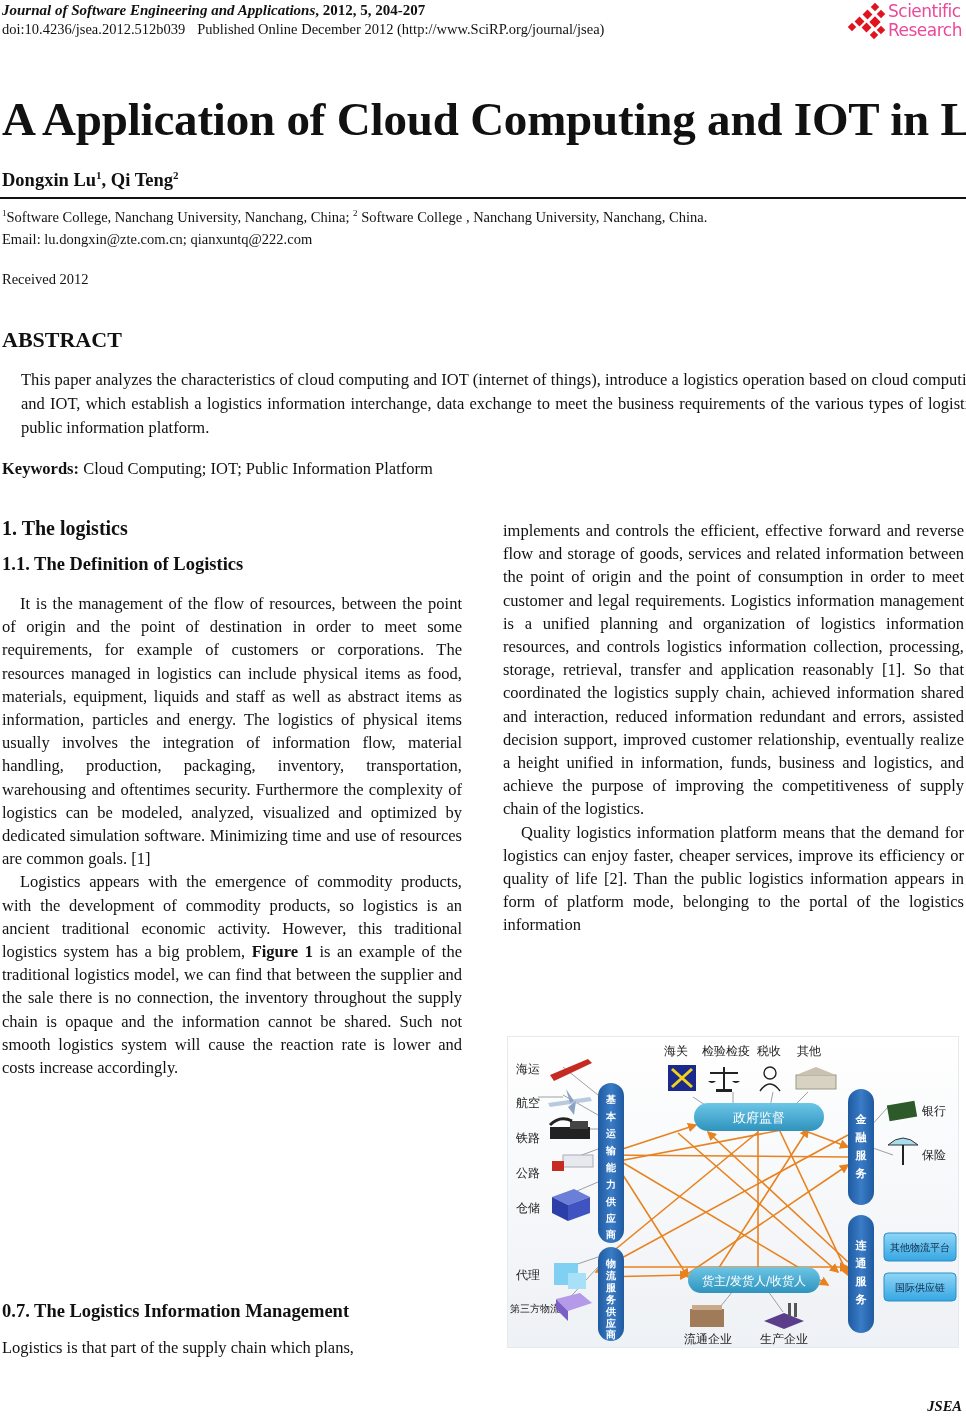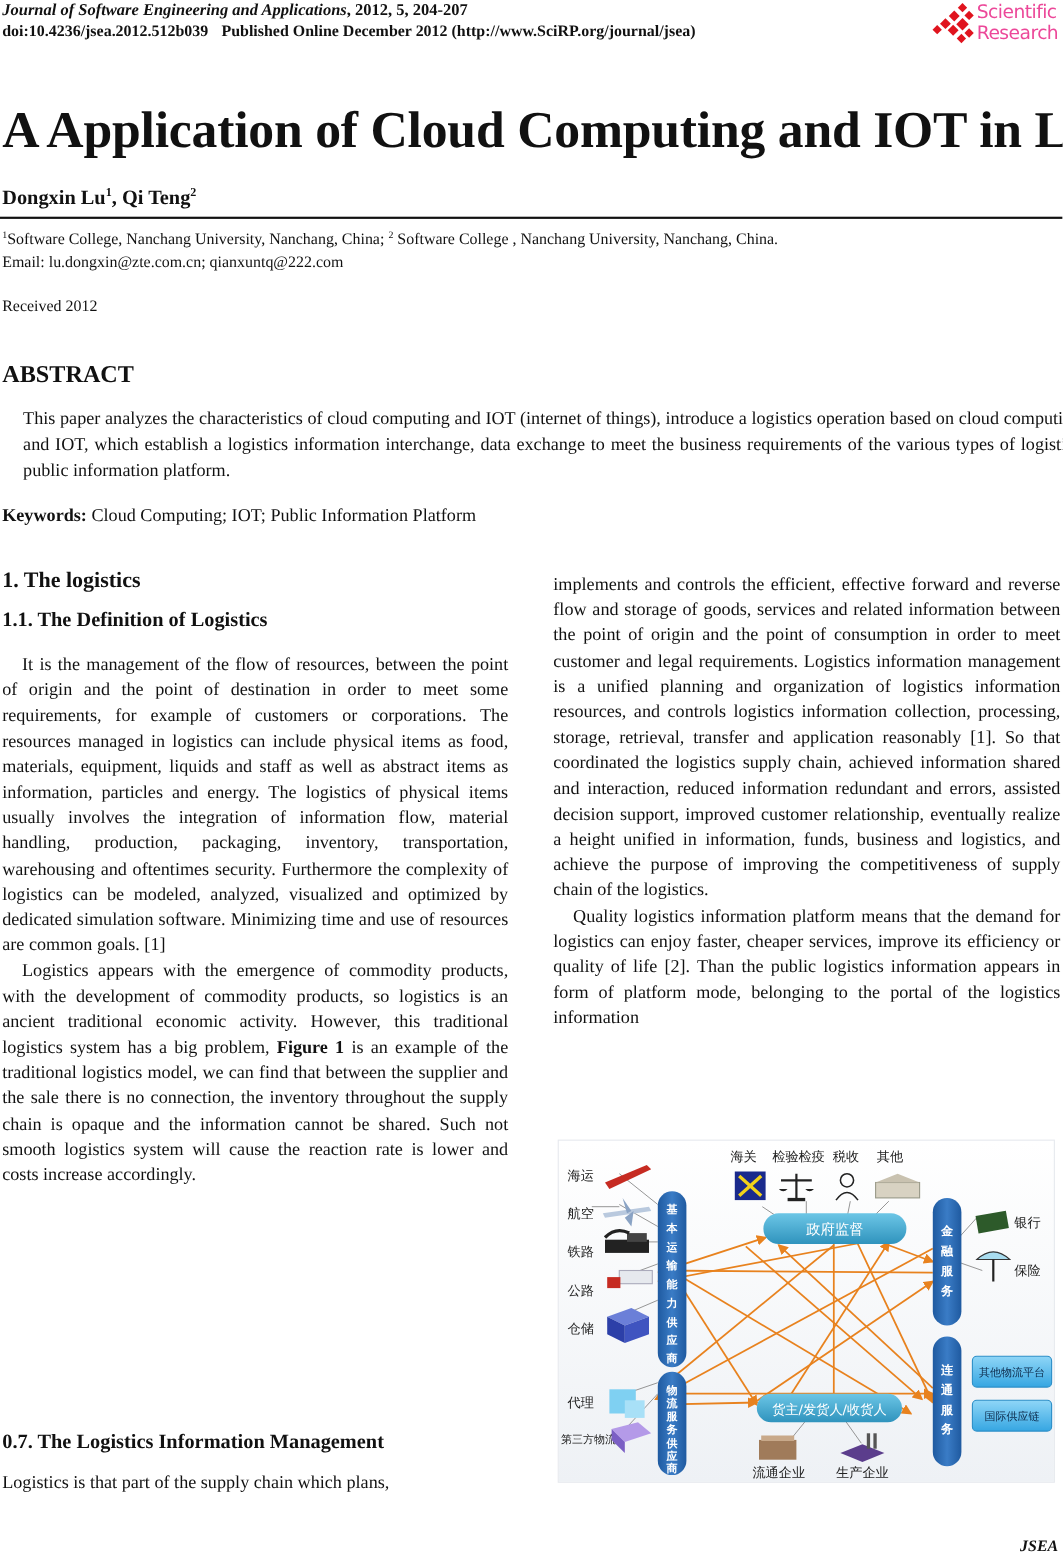--- a/index.html
+++ b/index.html
@@ -2,21 +2,21 @@
 <html><head>
 <meta charset="utf-8">
 <style>
   * { box-sizing: border-box; margin: 0; padding: 0; }
   html, body { width: 966px; height: 1417px; background: #fff; overflow: hidden; }
   body { position: relative; font-family: "Liberation Serif", "DejaVu Serif", serif; color: #111; }
   .abs { position: absolute; }
 
   .journal-line { left: 2px; top: 2px; font-size: 15px; font-style: italic; font-weight: bold; white-space: nowrap; }
   .journal-line .plain { font-style: normal; }
-  .doi-line { left: 2px; top: 21px; font-size: 14.5px; white-space: nowrap; font-weight: bold; }
+  .doi-line { left: 2px; top: 21px; font-size: 14.5px; white-space: nowrap; }
   .doi-line .gap { display: inline-block; width: 12px; }
 
   .logo { left: 846px; top: 2px; width: 120px; height: 42px; }
   .logo-text { position: absolute; left: 42px; top: 0; font-family: "DejaVu Sans", sans-serif; font-size: 17px; line-height: 19px; color: #ec4899; letter-spacing: -0.5px; }
 
   .title { left: 2px; top: 92px; font-size: 47px; font-weight: bold; white-space: nowrap; letter-spacing: -0.2px; }
 
   .authors { left: 2px; top: 169px; font-size: 18.5px; font-weight: bold; white-space: nowrap; }
   .authors sup { font-size: 11px; }
   .rule { left: 0; top: 197px; width: 966px; height: 1.5px; background: #111; }

